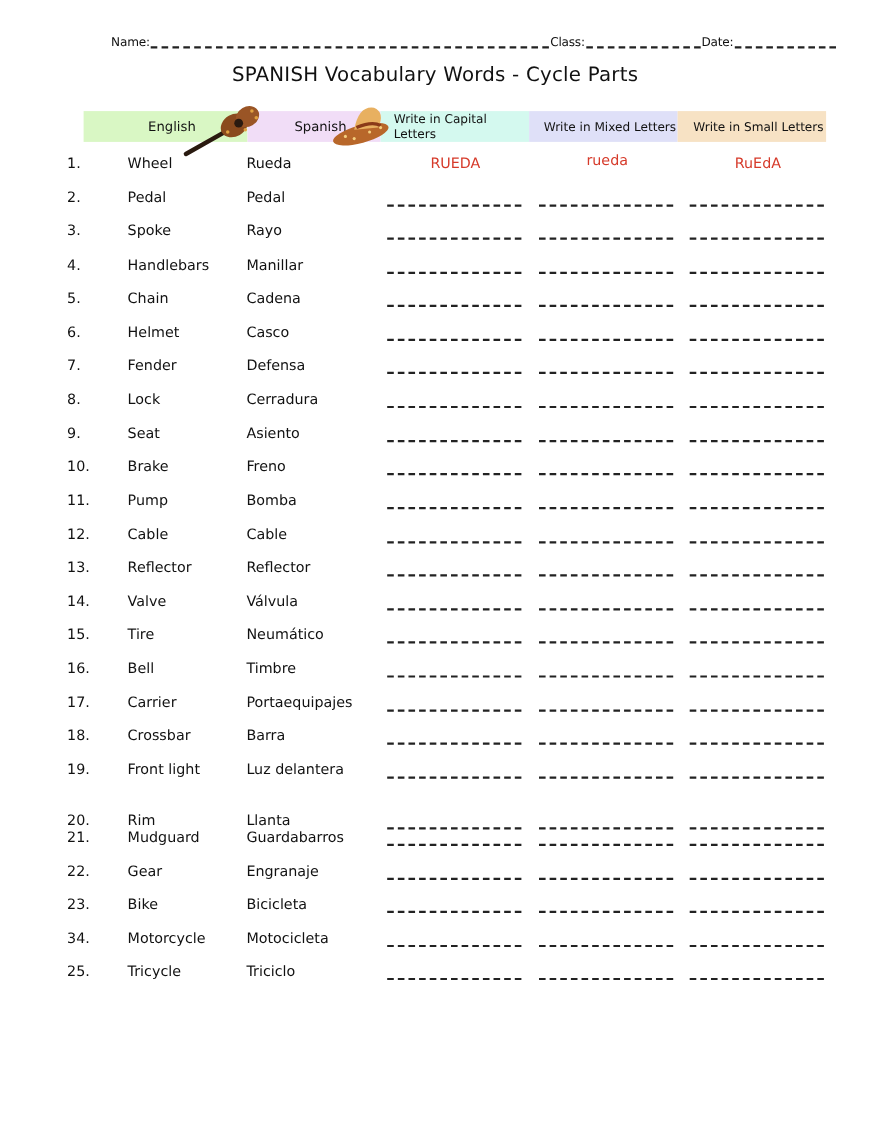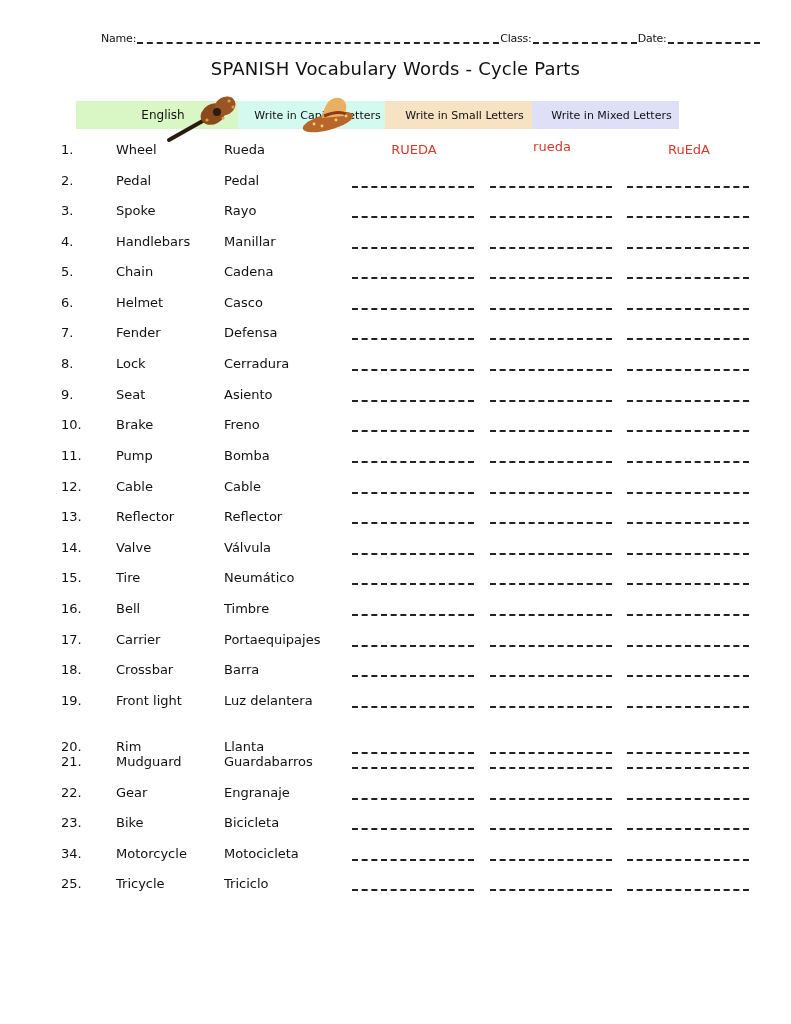--- a/index.html
+++ b/index.html
@@ -62,23 +62,24 @@
   <span class="lbl">Class:</span>
   <span class="blank" style="width:104px"></span>
   <span class="lbl">Date:</span>
   <span class="blank" style="width:92px"></span>
 </div>
 
 <div class="title">SPANISH Vocabulary Words - Cycle Parts</div>
 
 <div class="col-header">
   <div id="h-en" style="width: 150px; background: rgb(217, 247, 196);">English</div>
+  <div id="h-es" style="width: 120px; background: rgb(241, 221, 247);">Spanish</div>
   <div id="h-cap" class="small" style="width: 135px; background: rgb(212, 249, 239);">Write in Capital Letters</div>
+  <div id="h-mx" class="small" style="width: 135px; background: rgb(223, 224, 248);">Write in Mixed Letters</div>
   <div id="h-sm" class="small" style="width: 135px; background: rgb(247, 226, 196);">Write in Small Letters</div>
-  <div id="h-mx" class="small" style="width: 135px; background: rgb(223, 224, 248);">Write in Mixed Letters</div>
 </div>
 
 <svg class="guitar" viewBox="0 0 80 55">
   <line x1="6" y1="48" x2="52" y2="22" stroke="#2a1a10" stroke-width="4" stroke-linecap="round"></line>
   <ellipse cx="50" cy="22" rx="13" ry="10" fill="#8a4a1e" transform="rotate(-30 50 22)"></ellipse>
   <ellipse cx="62" cy="14" rx="11" ry="9" fill="#9a5526" transform="rotate(-30 62 14)"></ellipse>
   <circle cx="54" cy="20" r="4" fill="#2a1a10"></circle>
   <circle cx="66" cy="9" r="1.6" fill="#e0a040"></circle>
   <circle cx="70" cy="15" r="1.6" fill="#e0a040"></circle>
   <circle cx="44" cy="28" r="1.6" fill="#e0a040"></circle>

